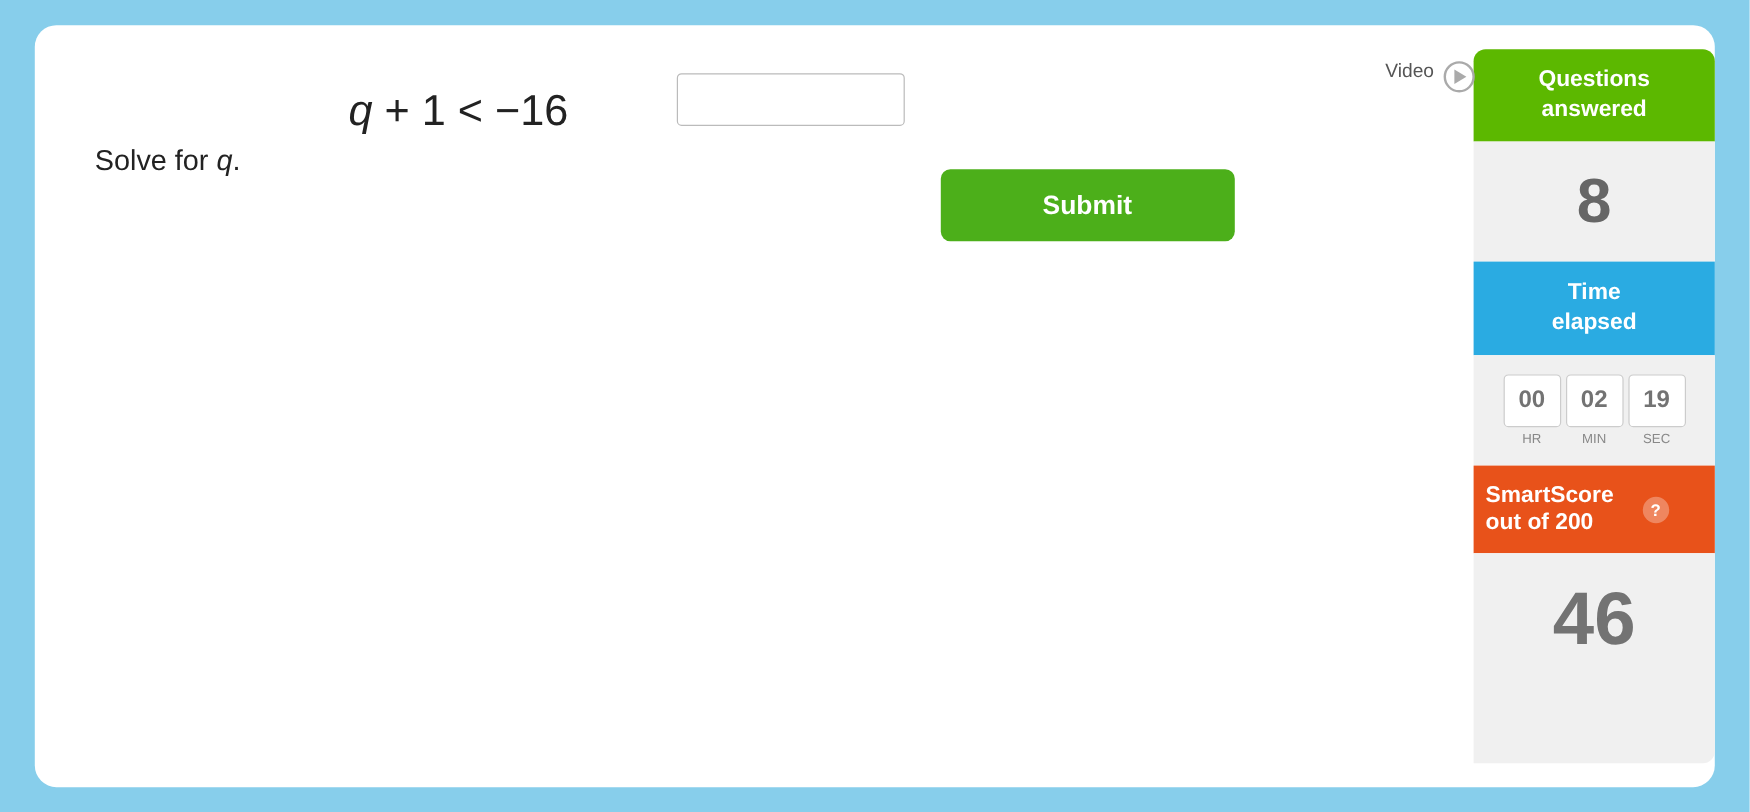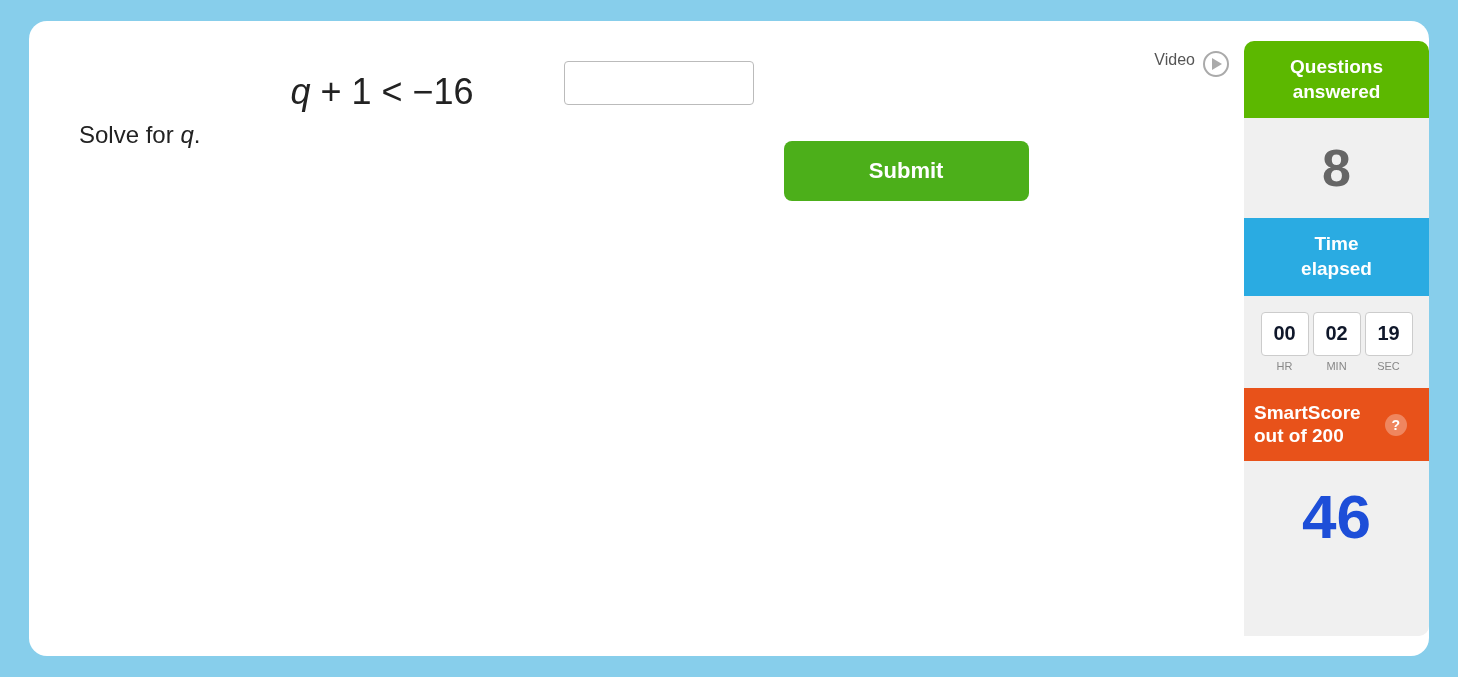--- a/index.html
+++ b/index.html
@@ -110,21 +110,21 @@
       font-size: 22px;
       font-weight: bold;
       border: none;
       border-radius: 8px;
       cursor: pointer;
       margin-top: 80px;
     }
 
     
     .sidebar {
-      width: 185px;
+      width: 201px;
       display: flex;
       flex-direction: column;
       padding: 20px 0 20px 0;
       gap: 0;
     }
 
     .questions-answered-box {
       background-color: #5CB800;
       border-radius: 10px 10px 0 0;
       padding: 14px 10px;
@@ -172,21 +172,21 @@
       background: white;
       border: 1.5px solid #ccc;
       border-radius: 4px;
       width: 48px;
       height: 44px;
       display: flex;
       align-items: center;
       justify-content: center;
       font-size: 20px;
       font-weight: bold;
-      color: #0f172a;
+      color: #737373;
     }
 
     .timer-labels {
       display: flex;
       gap: 4px;
     }
 
     .timer-label {
       width: 48px;
       text-align: center;
@@ -224,21 +224,21 @@
       font-weight: bold;
       color: white;
       cursor: pointer;
       flex-shrink: 0;
     }
 
     .smartscore-value-box {
       background-color: #f0f0f0;
       text-align: center;
       padding: 20px 10px;
-      color: #1d4ed8;
+      color: #737373;
       font-size: 62px;
       font-weight: bold;
       border-radius: 0 0 10px 0;
       flex: 1;
     }
   </style>
 </head>
 <body>
 
 <div class="main-container">

